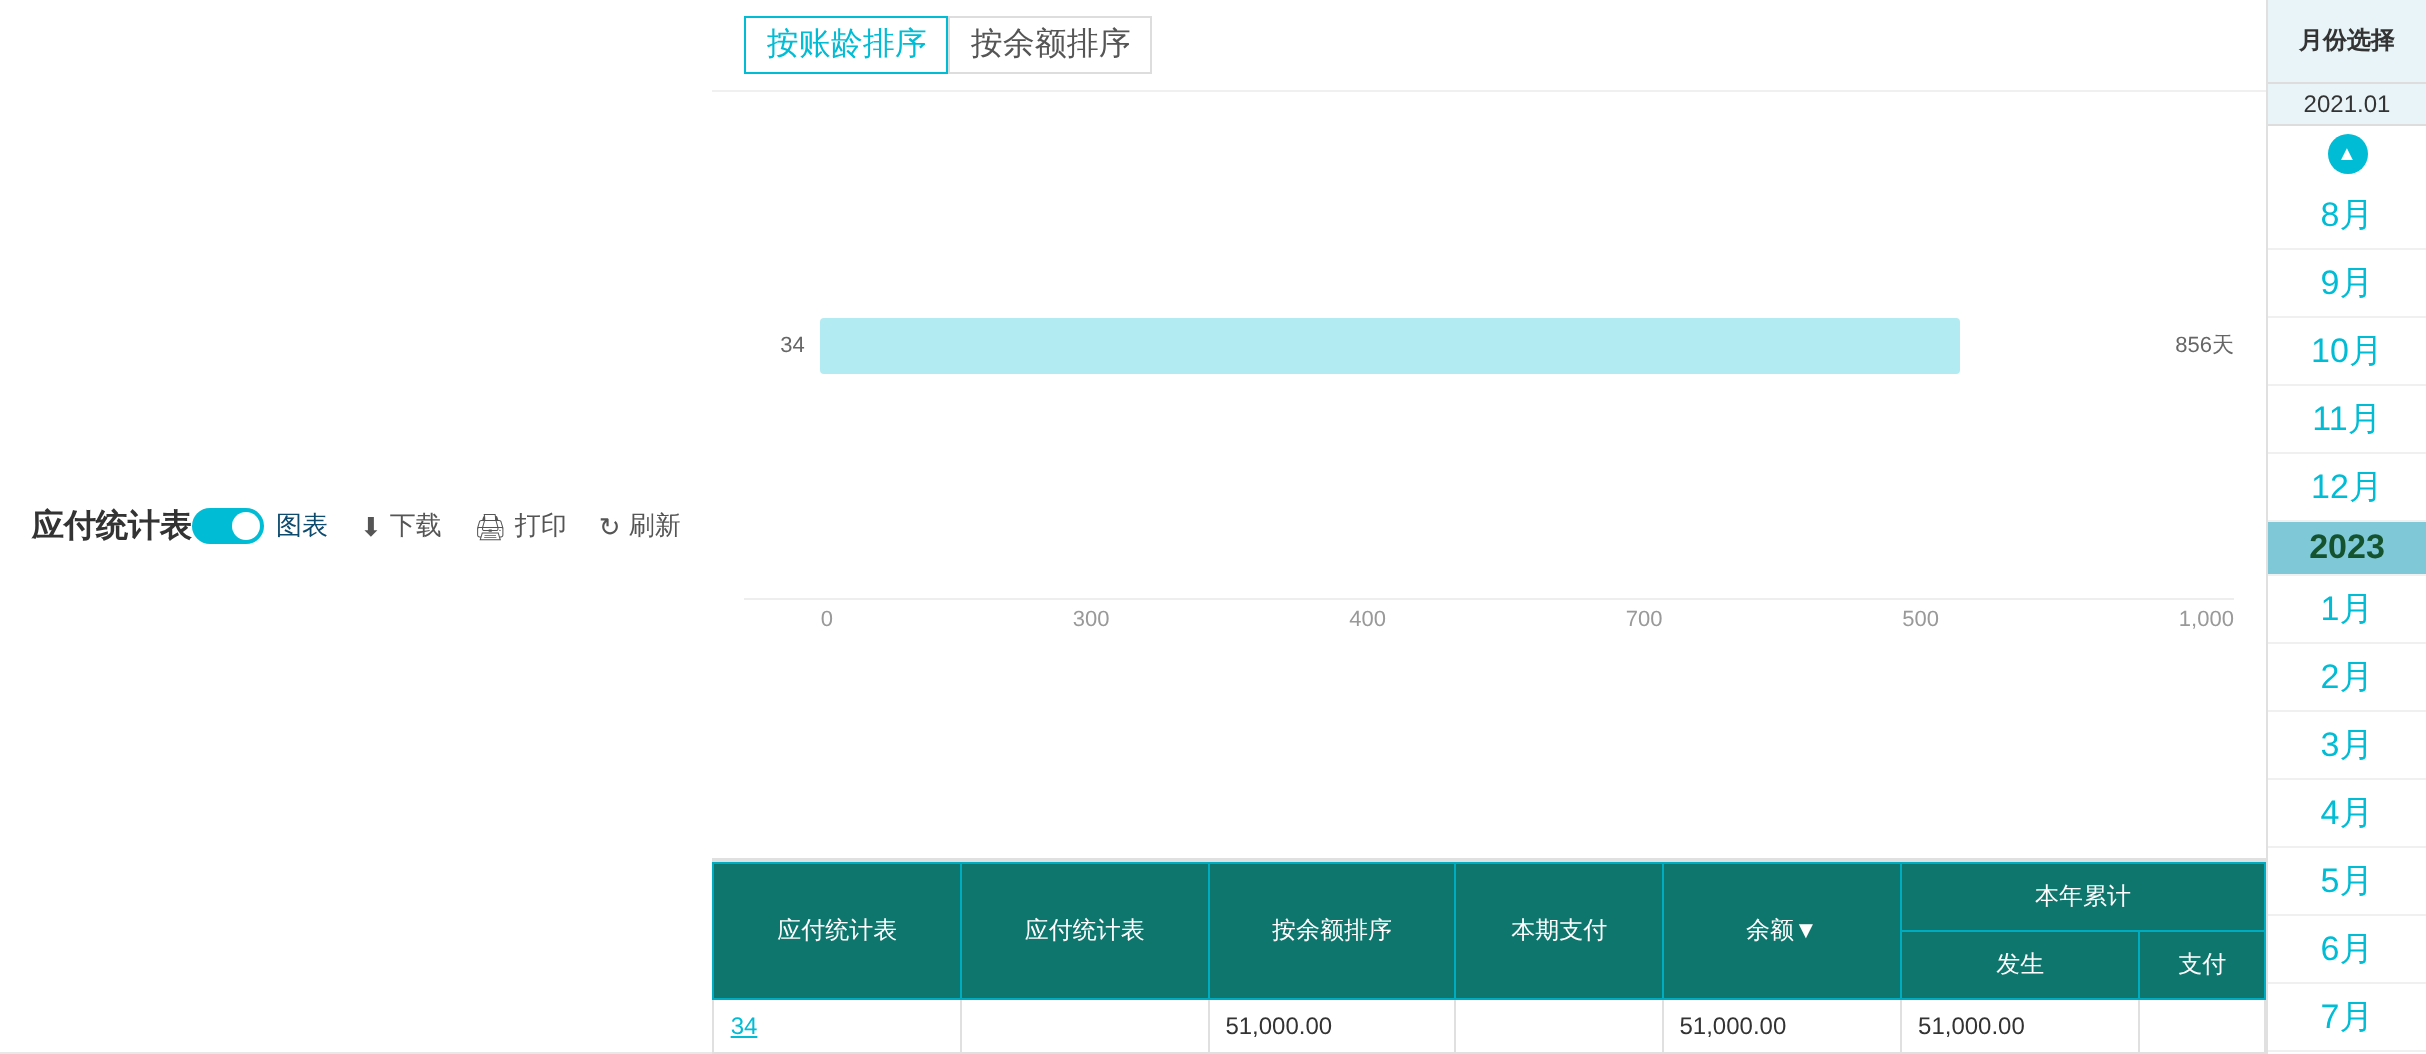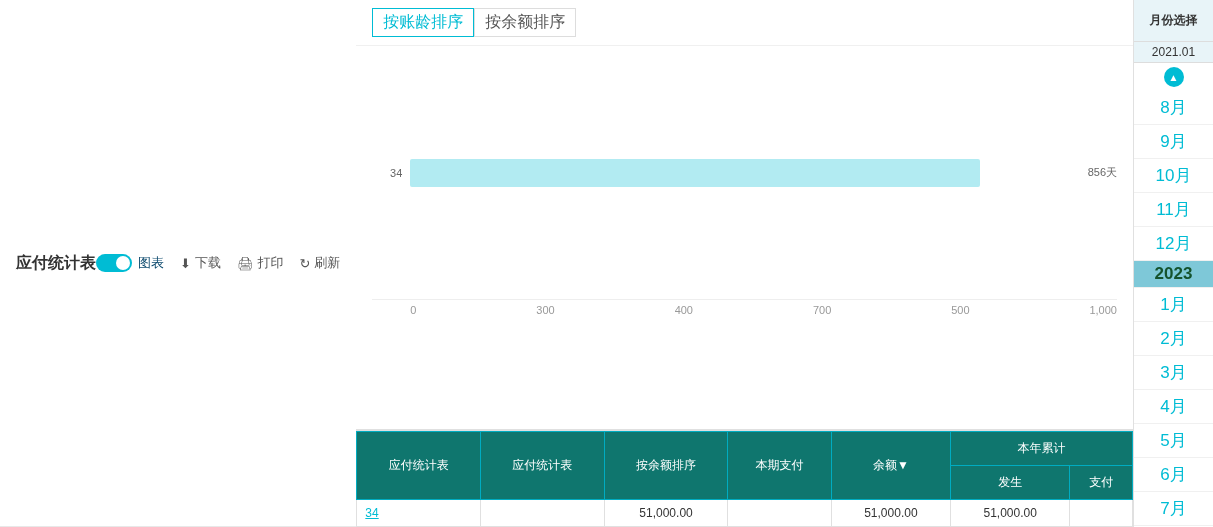--- a/index.html
+++ b/index.html
@@ -40,21 +40,21 @@
     .bar-container { flex: 1; height: 28px; position: relative; }
     .bar-fill { height: 100%; background: #b2ebf2; border-radius: 2px; display: flex; align-items: center; }
     .bar-end-label { font-size: 11px; color: #666; margin-left: 4px; white-space: nowrap; text-align: center; }
 
     .x-axis { display: flex; justify-content: space-between; padding: 4px 0 0 38px; color: #999; font-size: 11px; border-top: 1px solid #eee; margin-top: 6px; }
 
     
     .table-section { background: #fff; border-top: 2px solid #e0e0e0; }
     .data-table { width: 100%; border-collapse: collapse; }
     .data-table th { background: #0f766e; color: #fff; padding: 8px 6px; text-align: center; font-size: 12px; font-weight: normal; border: 1px solid #00acc1; }
-    .data-table td { padding: 6px 8px; border: 1px solid #e0e0e0; font-size: 12px; text-align: center; }
+    .data-table td { padding: 6px 8px; border: 1px solid #e0e0e0; font-size: 12px; text-align: left; }
     .data-table td.left-cell { text-align: left; }
     .data-table td a { color: #00bcd4; text-decoration: underline; }
 
     
     .sidebar { width: 80px; background: #fff; border-left: 1px solid #e0e0e0; display: flex; flex-direction: column; overflow-y: auto; }
     .sidebar-header { background: #e8f4f8; padding: 12px 4px; text-align: center; font-size: 12px; color: #333; font-weight: bold; border-bottom: 1px solid #ddd; }
     .sidebar-year { background: #e8f4f8; padding: 3px 4px; text-align: center; font-size: 12px; color: #333; border-bottom: 1px solid #ddd; }
     .sidebar-nav { display: flex; justify-content: center; padding: 4px; }
     .nav-arrow { width: 20px; height: 20px; background: #00bcd4; border-radius: 50%; display: flex; align-items: center; justify-content: center; color: #fff; cursor: pointer; font-size: 10px; }
     .sidebar-month { padding: 5px 8px; text-align: center; font-size: 17px; color: #00bcd4; cursor: pointer; border-bottom: 1px solid #f0f0f0; }

